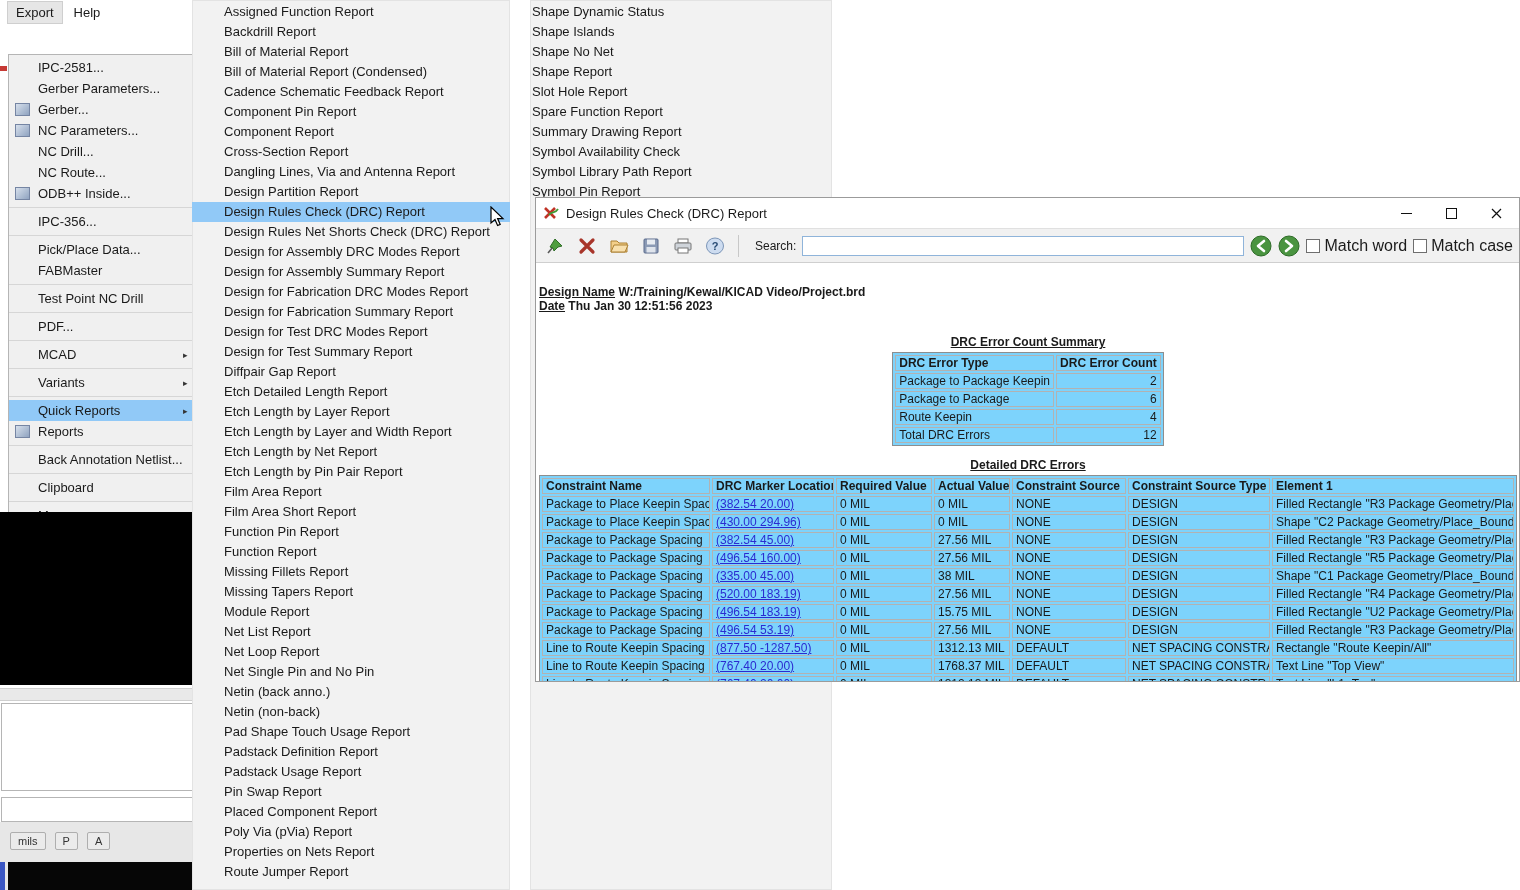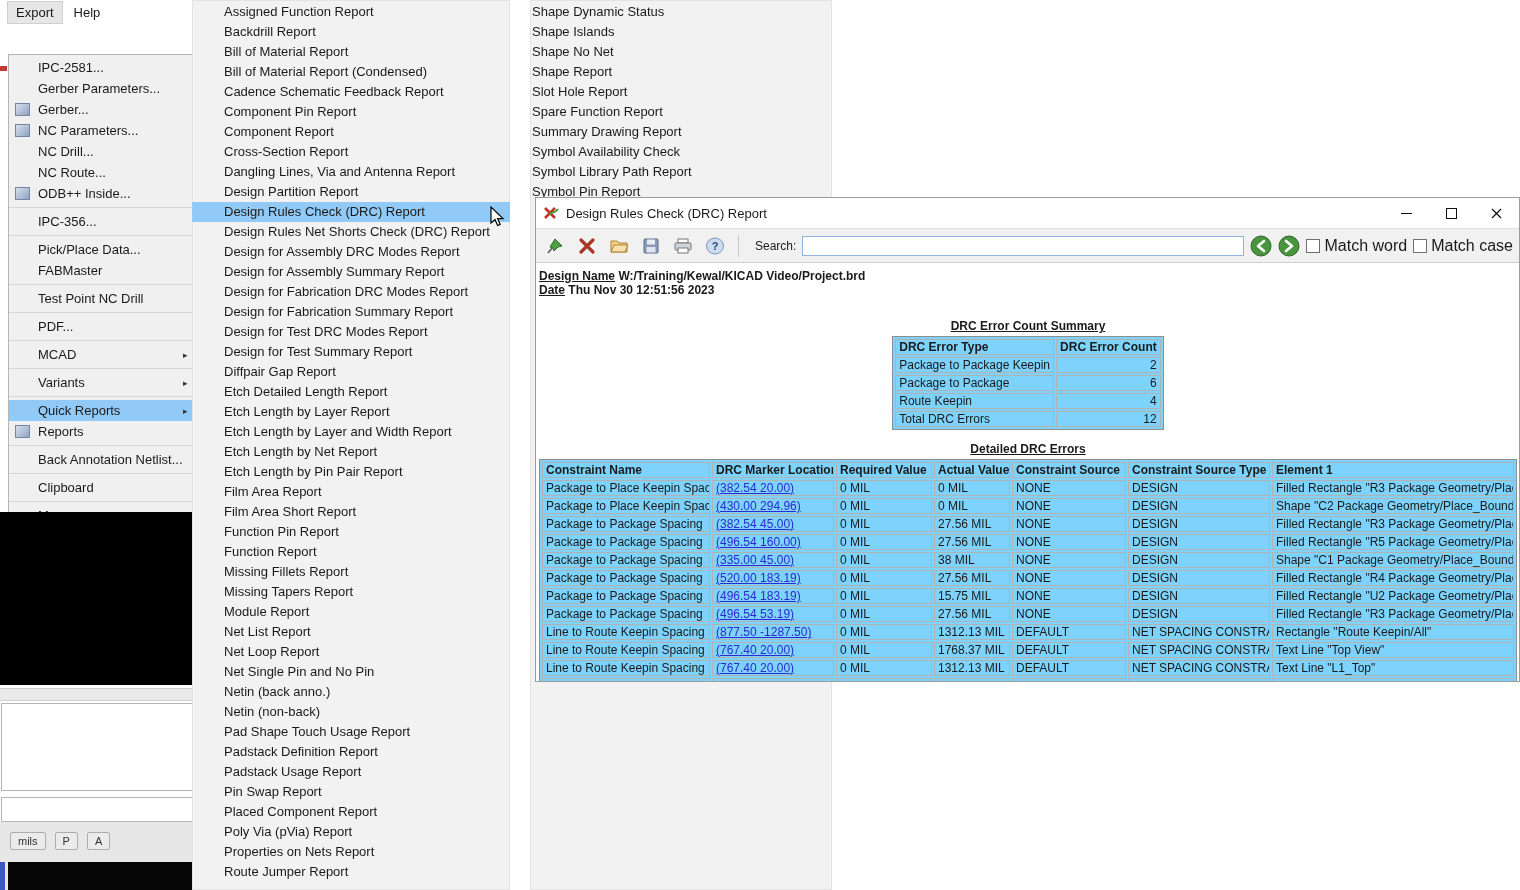--- a/index.html
+++ b/index.html
@@ -57,21 +57,21 @@
   .toolbar{height:33px;flex:0 0 33px;background:#f1f1f1;border-top:1px solid #e0e0e0;border-bottom:1px solid #cfcfcf;
            display:flex;align-items:center;padding:0 6px;gap:6px;}
   .tbtn{width:26px;height:26px;display:flex;align-items:center;justify-content:center;}
   .tsep{width:1px;height:22px;background:#c8c8c8;margin:0 4px;}
   .search-label{font-size:12px;margin-left:6px;}
   #search-input{flex:1;height:18px;border:1px solid #8fb4da;background:#fff;font-size:12px;padding:0 3px;min-width:100px;}
   .navbtn{width:22px;height:22px;display:flex;align-items:center;justify-content:center;}
   .cbgroup{display:flex;align-items:center;gap:4px;font-size:16px;white-space:nowrap;}
   .checkbox{width:12px;height:12px;border:1px solid #6e6e6e;background:#fff;display:inline-block;}
 
-  .report{flex:1;overflow:hidden;padding:6px 2px 0 3px;font-size:12px;}
+  .report{flex:1;overflow:hidden;padding:6px 2px 0 3px;font-size:12px;margin-top:16px;}
   .hdrline{font-weight:bold;font-size:12px;line-height:14px;}
   .hdrline .ul{text-decoration:underline;}
   .caption{font-weight:bold;text-decoration:underline;text-align:center;font-size:12px;}
   #summary-caption{margin-top:22px;}
   #details-caption{margin-top:12px;}
 
   table.rtable{border-collapse:separate;border-spacing:2px;border:1px solid #8e8e8e;background:#7dd3fc;margin-top:3px;}
   table.rtable th,table.rtable td{border:1px solid #b2b2b2;padding:0 3px;font-size:12px;height:14px;
        text-align:left;white-space:nowrap;overflow:hidden;font-weight:normal;}
   table.rtable th{font-weight:bold;}
@@ -539,21 +539,21 @@
     </div>
   </div>
 
   <div class="report">
     <div class="hdrline">
       <span class="ul">Design Name</span>
       <span>W:/Training/Kewal/KICAD Video/Project.brd</span>
     </div>
     <div class="hdrline">
       <span class="ul">Date</span>
-      <span>Thu Nov 30 12:51:56 2023</span>
+      <span>Thu Jan 30 12:51:56 2023</span>
     </div>
 
     <div id="summary-caption" class="caption">DRC Error Count Summary</div>
     <table id="summary-table" class="rtable">
       <thead>
         <tr>
           <th>DRC Error Type</th>
           <th>DRC Error Count</th>
         </tr>
       </thead>

